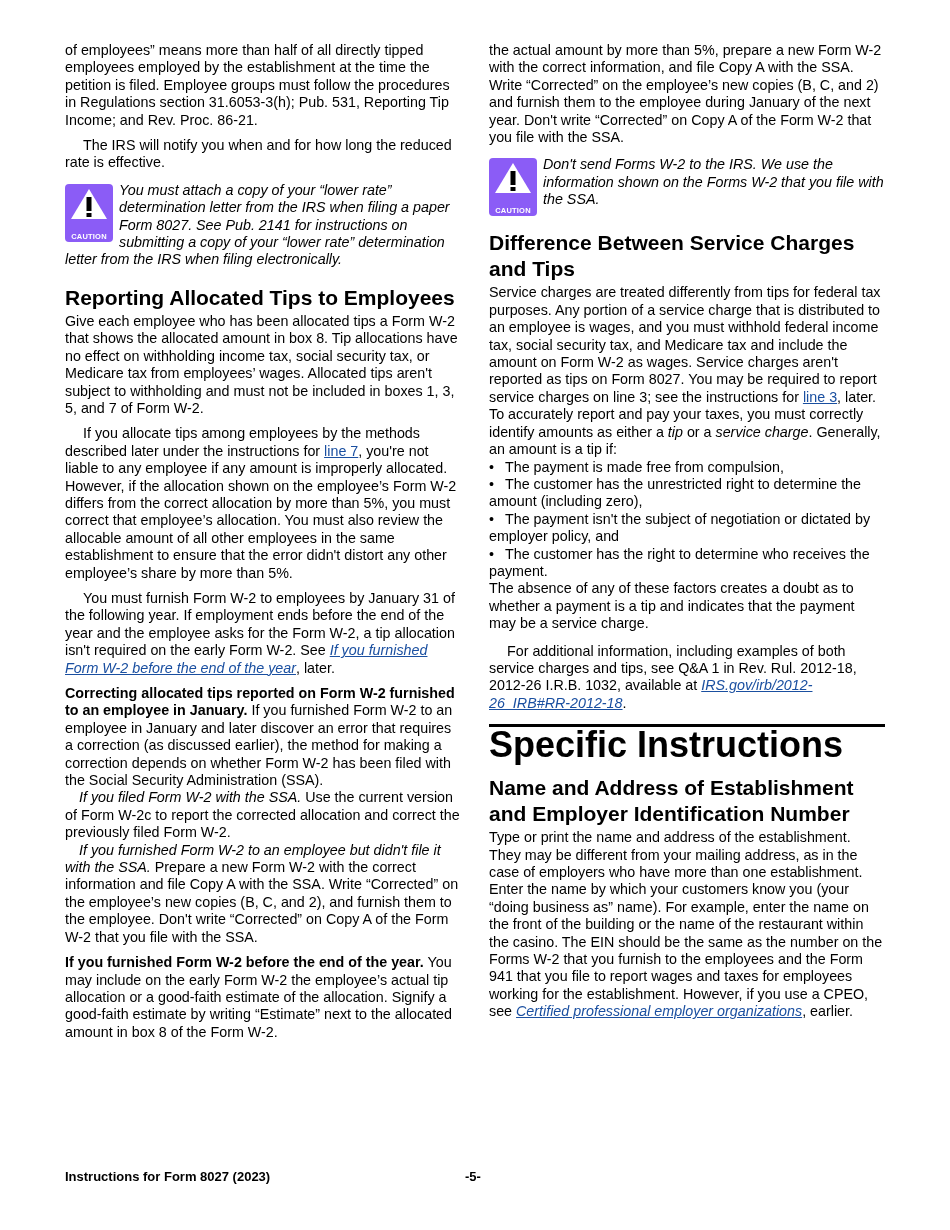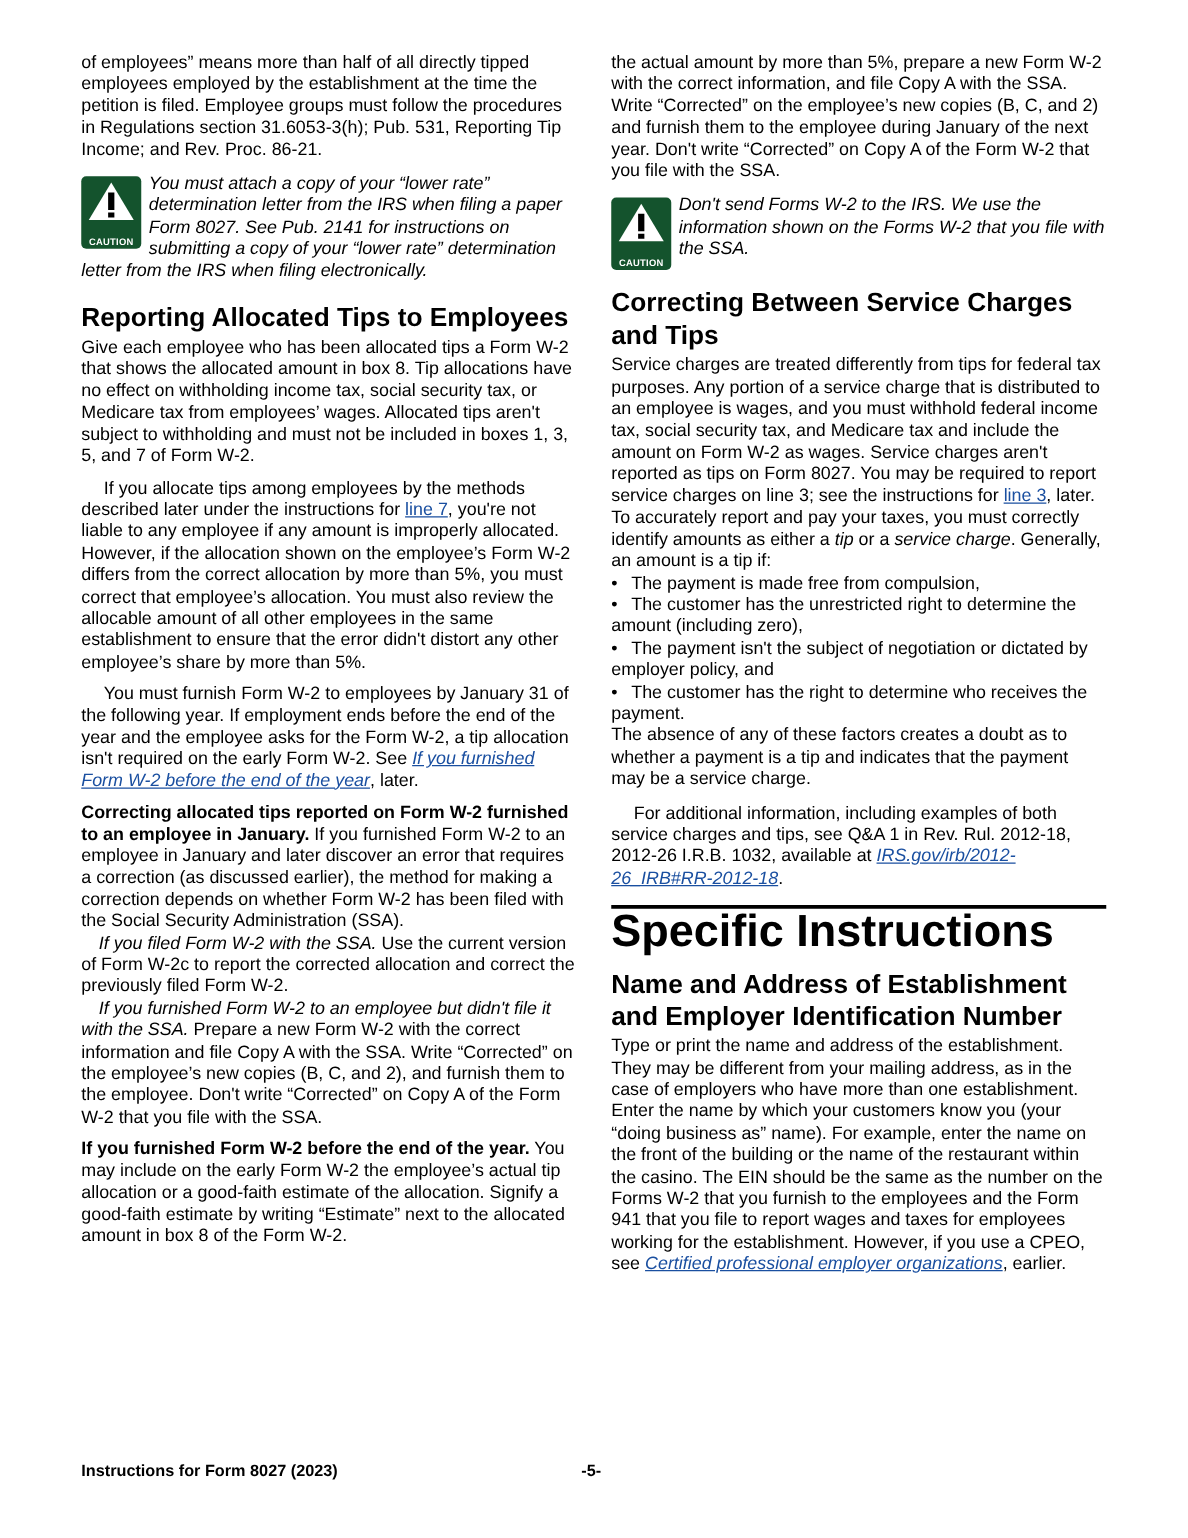--- a/index.html
+++ b/index.html
@@ -14,21 +14,21 @@
   p { margin: 0 0 8px 0; }
   .indent { text-indent: 18px; }
   .tight { margin-bottom: 0; }
   a.link { color: #1a4fa0; text-decoration: underline; text-align: right; }
   a.link.it { font-style: italic; }
   .caution {
     position: relative; margin: 10px 0 12px 0; font-style: italic;
   }
   .caution-icon {
     float: left; width: 48px; height: 58px; margin: 2px 6px 0 0;
-    background: #14532d; border-radius: 4px; position: relative;
+    background: #8b5cf6; border-radius: 4px; position: relative;
   }
   .caution-icon svg { position: absolute; left: 4px; top: 3px; }
   .caution-icon .cap {
     position: absolute; left: 0; right: 0; bottom: 1px; text-align: center;
     color: #fff; font-size: 7.5px; font-weight: bold; font-style: normal;
     letter-spacing: 0.2px; line-height: 9px;
   }
   h2 {
     font-size: 21px; line-height: 26px; font-weight: bold; margin: 16px 0 2px 0;
   }
@@ -46,20 +46,21 @@
     font-size: 13px; font-weight: bold;
   }
   .footer .title { position: absolute; left: 0; }
   .footer .pagenum { position: absolute; left: 400px; }
 </style>
 </head>
 <body>
 
 <div class="col col-left">
   <p>of employees” means more than half of all directly tipped employees employed by the establishment at the time the petition is filed. Employee groups must follow the procedures in Regulations section 31.6053-3(h); Pub. 531, Reporting Tip Income; and Rev. Proc. 86-21.</p>
+  <p class="indent">The IRS will notify you when and for how long the reduced rate is effective.</p>
 
   <div class="caution">
     <div class="caution-icon">
       <svg width="40" height="34" viewBox="0 0 40 34">
         <polygon points="20,2 38,32 2,32" fill="#fff"></polygon>
         <rect x="17.5" y="10" width="5" height="14" fill="#000"></rect>
         <rect x="17.5" y="26" width="5" height="4" fill="#000"></rect>
       </svg>
       <span class="cap">CAUTION</span>
     </div>
@@ -92,21 +93,21 @@
         <polygon points="20,2 38,32 2,32" fill="#fff"></polygon>
         <rect x="17.5" y="10" width="5" height="14" fill="#000"></rect>
         <rect x="17.5" y="26" width="5" height="4" fill="#000"></rect>
       </svg>
       <span class="cap">CAUTION</span>
     </div>
     <span>Don't send Forms W-2 to the IRS. We use the information shown on the Forms W-2 that you file with the SSA.</span>
     <div style="clear:both"></div>
   </div>
 
-  <h2 style="margin-top:14px">Correcting Between Service Charges and Tips</h2>
+  <h2 style="margin-top:14px">Difference Between Service Charges and Tips</h2>
   <p class="tight"><span>Service charges are treated differently from tips for federal tax purposes. Any portion of a service charge that is distributed to an employee is wages, and you must withhold federal income tax, social security tax, and Medicare tax and include the amount on Form W-2 as wages. Service charges aren't reported as tips on Form 8027. You may be required to report service charges on line 3; see the instructions for </span><a class="link" href="#">line 3</a><span>, later. To accurately report and pay your taxes, you must correctly identify amounts as either a </span><em>tip</em><span> or a </span><em>service charge</em><span>. Generally, an amount is a tip if:</span></p>
 
   <ul class="bullets">
     <li><span class="dot">•</span><span>The payment is made free from compulsion,</span></li>
     <li><span class="dot">•</span><span>The customer has the unrestricted right to determine the amount (including zero),</span></li>
     <li><span class="dot">•</span><span>The payment isn't the subject of negotiation or dictated by employer policy, and</span></li>
     <li><span class="dot">•</span><span>The customer has the right to determine who receives the payment.</span></li>
   </ul>
   <p>The absence of any of these factors creates a doubt as to whether a payment is a tip and indicates that the payment may be a service charge.</p>
 

